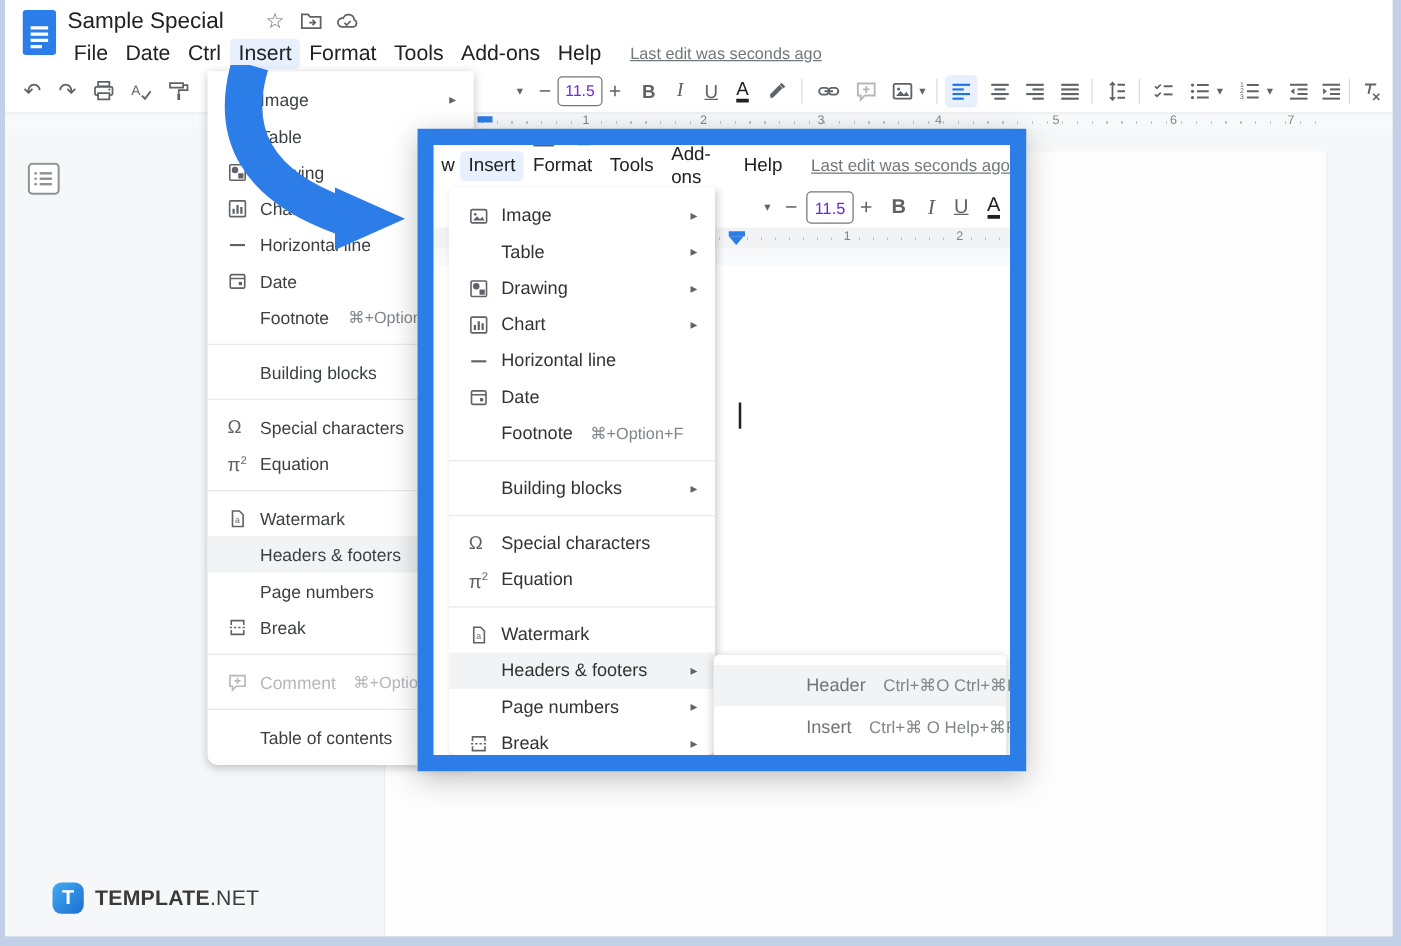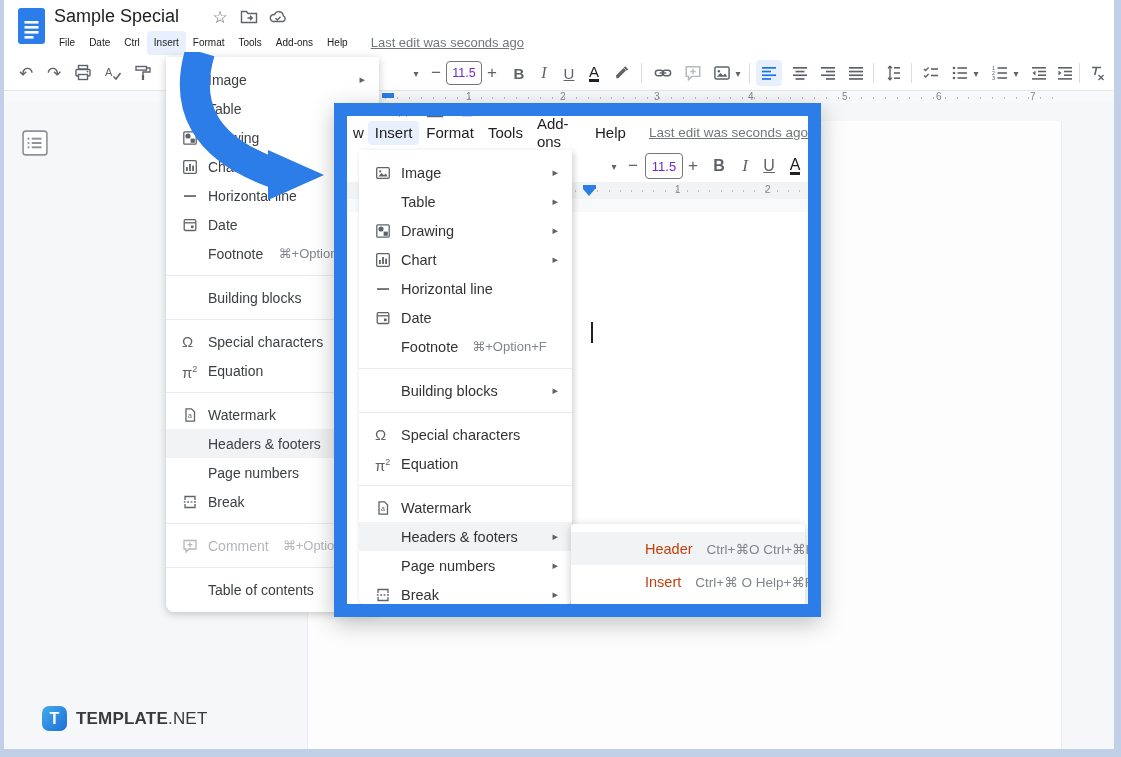--- a/index.html
+++ b/index.html
@@ -7,21 +7,21 @@
        font-family:"Liberation Sans","DejaVu Sans",sans-serif;-webkit-font-smoothing:antialiased;color:#3c4043}
   .app{position:absolute;left:4px;top:0;right:7px;bottom:8px;background:#fff;overflow:hidden}
 
   
   .hdr{position:absolute;left:0;top:0;right:0;height:56px;background:#fff}
   .docs-logo{position:absolute;left:14px;top:8px;width:27px;height:36px}
   .title{position:absolute;left:50px;top:6px;font-size:18px;color:#202124}
   .title-icons{position:absolute;left:207px;top:8px;display:flex;gap:11px;align-items:center}
   .ticon{width:18px;height:18px;display:inline-flex;align-items:center;justify-content:center;color:#5f6368;font-size:17px}
   .menubar{position:absolute;left:48px;top:30px;height:25px;display:flex;align-items:center}
-  .mb-item{padding:3px 7px;font-size:10px;color:#202124;border-radius:4px;line-height:18px}
+  .mb-item{padding:3px 7px;font-size:17px;color:#202124;border-radius:4px;line-height:18px}
   .mb-item.active{background:#e8f0fe}
   .status-link{margin-left:16px;font-size:13px;color:#72777b;text-decoration:underline;white-space:nowrap}
 
   
   .tbar{position:absolute;left:0;top:56px;right:0;height:34px;background:#fff;border-bottom:1px solid #e3e5e8}
   .tb{position:absolute;top:0;height:34px;display:flex;align-items:center;justify-content:center;color:#5f6368}
   .tb svg{width:18px;height:18px}
   .glyph{font-size:17px;color:#5f6368}
   .caret{font-size:10px;color:#5f6368}
   .sizebox{width:34px;height:22px;border:1px solid #747775;border-radius:4px;font-size:12.5px;color:#6d28d9;
@@ -82,21 +82,21 @@
         background:repeating-linear-gradient(90deg,#b9bcc1 0 1px,transparent 1px 11.2px)}
   .ov-gap{position:absolute;left:0;top:83px;right:0;height:13px;background:#f8f9fa}
   .ov-page{position:absolute;left:0;top:96px;right:0;bottom:0;background:#fff}
   .ov-cursor{position:absolute;left:244px;top:206px;width:1.5px;height:21px;background:#202124}
   #ov-menu{position:absolute;left:12px;top:34px;width:213px;height:454px;overflow:hidden;
            box-shadow:2px 2px 6px rgba(0,0,0,.18);border-radius:0 0 6px 6px}
   #ov-menu .mi{height:29px}
   #ov-menu .mi-label{font-size:14.5px;color:#333}
   #ov-submenu{position:absolute;left:224px;top:408px;width:234px;border-radius:4px}
   #ov-submenu .mi{height:33px;padding-left:48px}
-  #ov-submenu .mi-label{font-size:14.5px;color:#c2410c}
+  #ov-submenu .mi-label{font-size:14.5px;color:#737373}
   #ov-submenu .mi-shortcut{font-size:13.5px}
   .ov-marker{position:absolute;left:236px;top:69px}
   .ov-marker .bar{width:13px;height:4px;background:#2d7de9}
   .ov-marker .tri{width:0;height:0;border:6.5px solid transparent;border-top:7px solid #2d7de9}
 
   
   .brand{position:absolute;left:38px;bottom:18px;display:flex;align-items:center;gap:9px;z-index:4}
   .brand-t{width:25px;height:25px;border-radius:7px;background:linear-gradient(135deg,#45aaf0,#1a6fd4);
            color:#fff;font-weight:bold;font-size:16px;display:flex;align-items:center;justify-content:center}
   .brand-txt{font-size:17px;color:#3a3a3a;letter-spacing:.2px}

